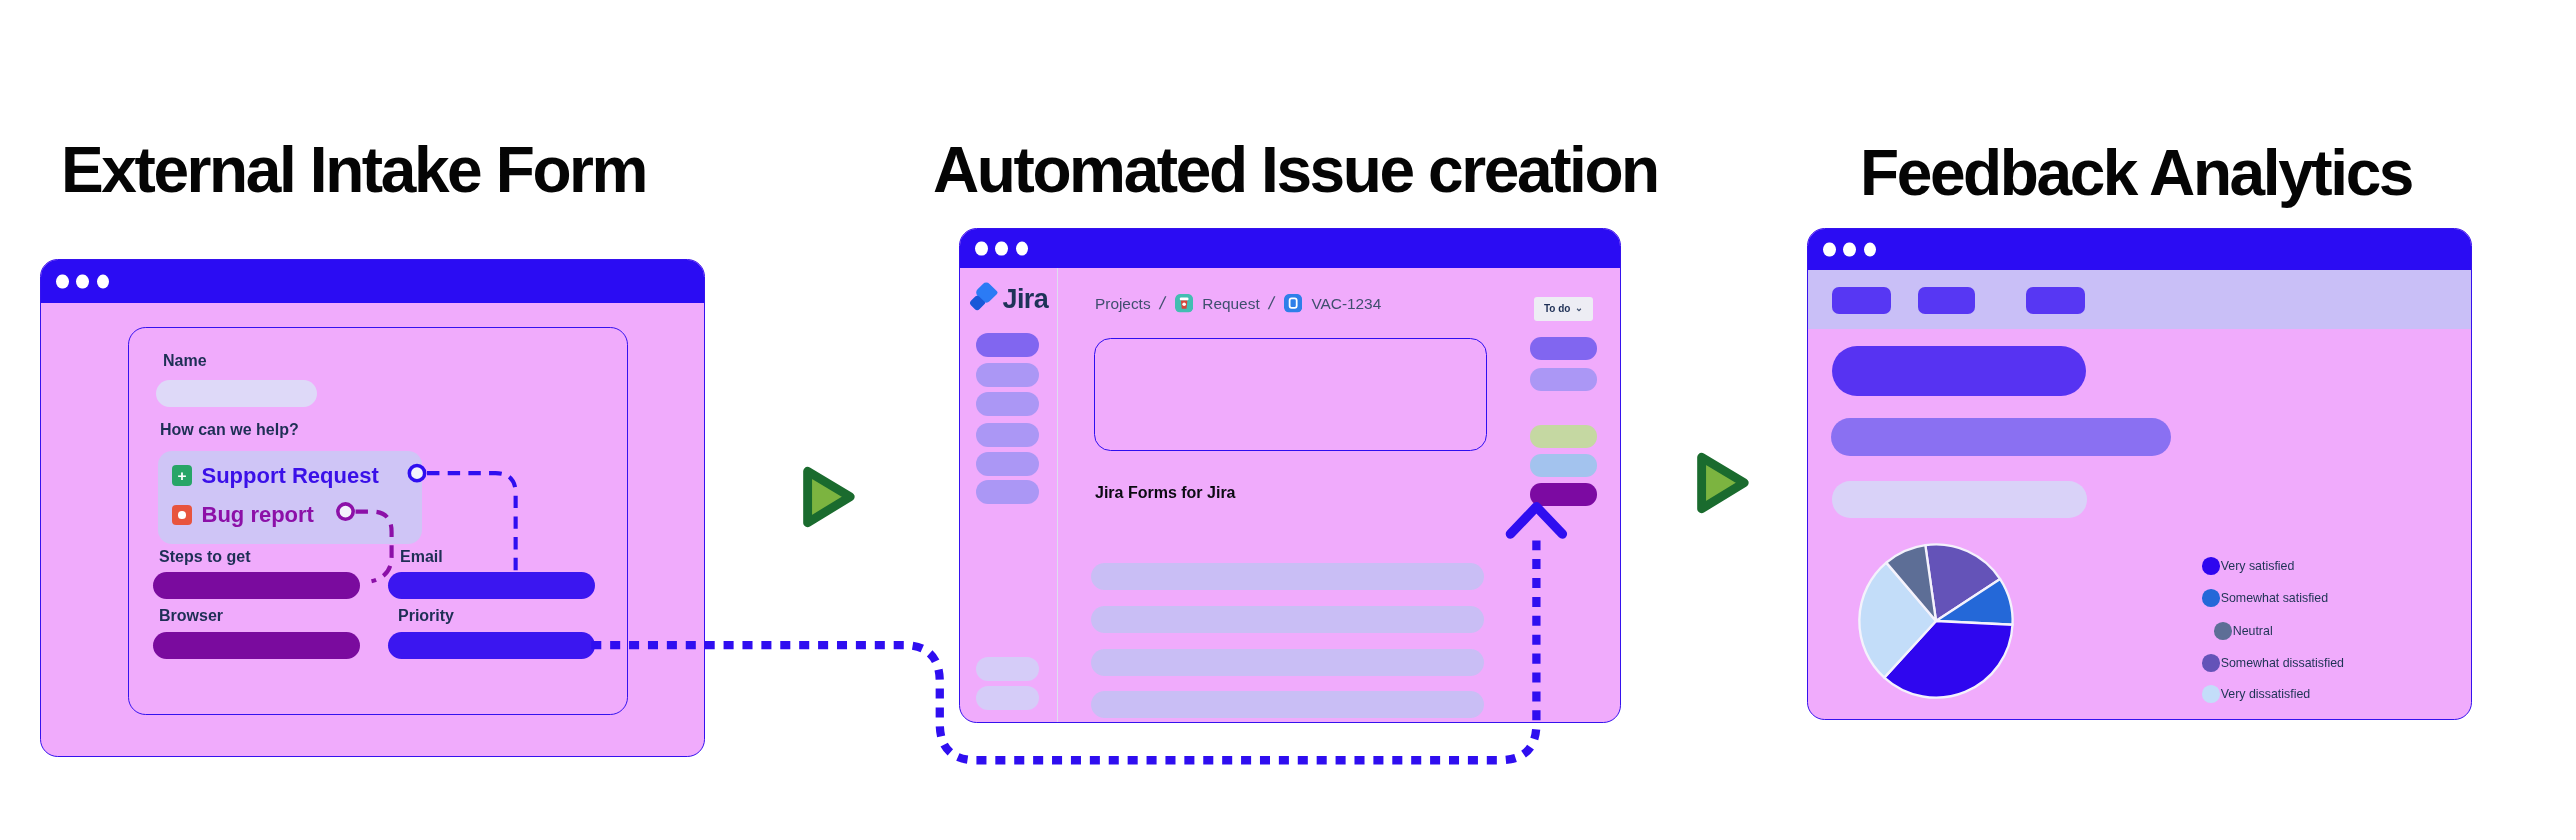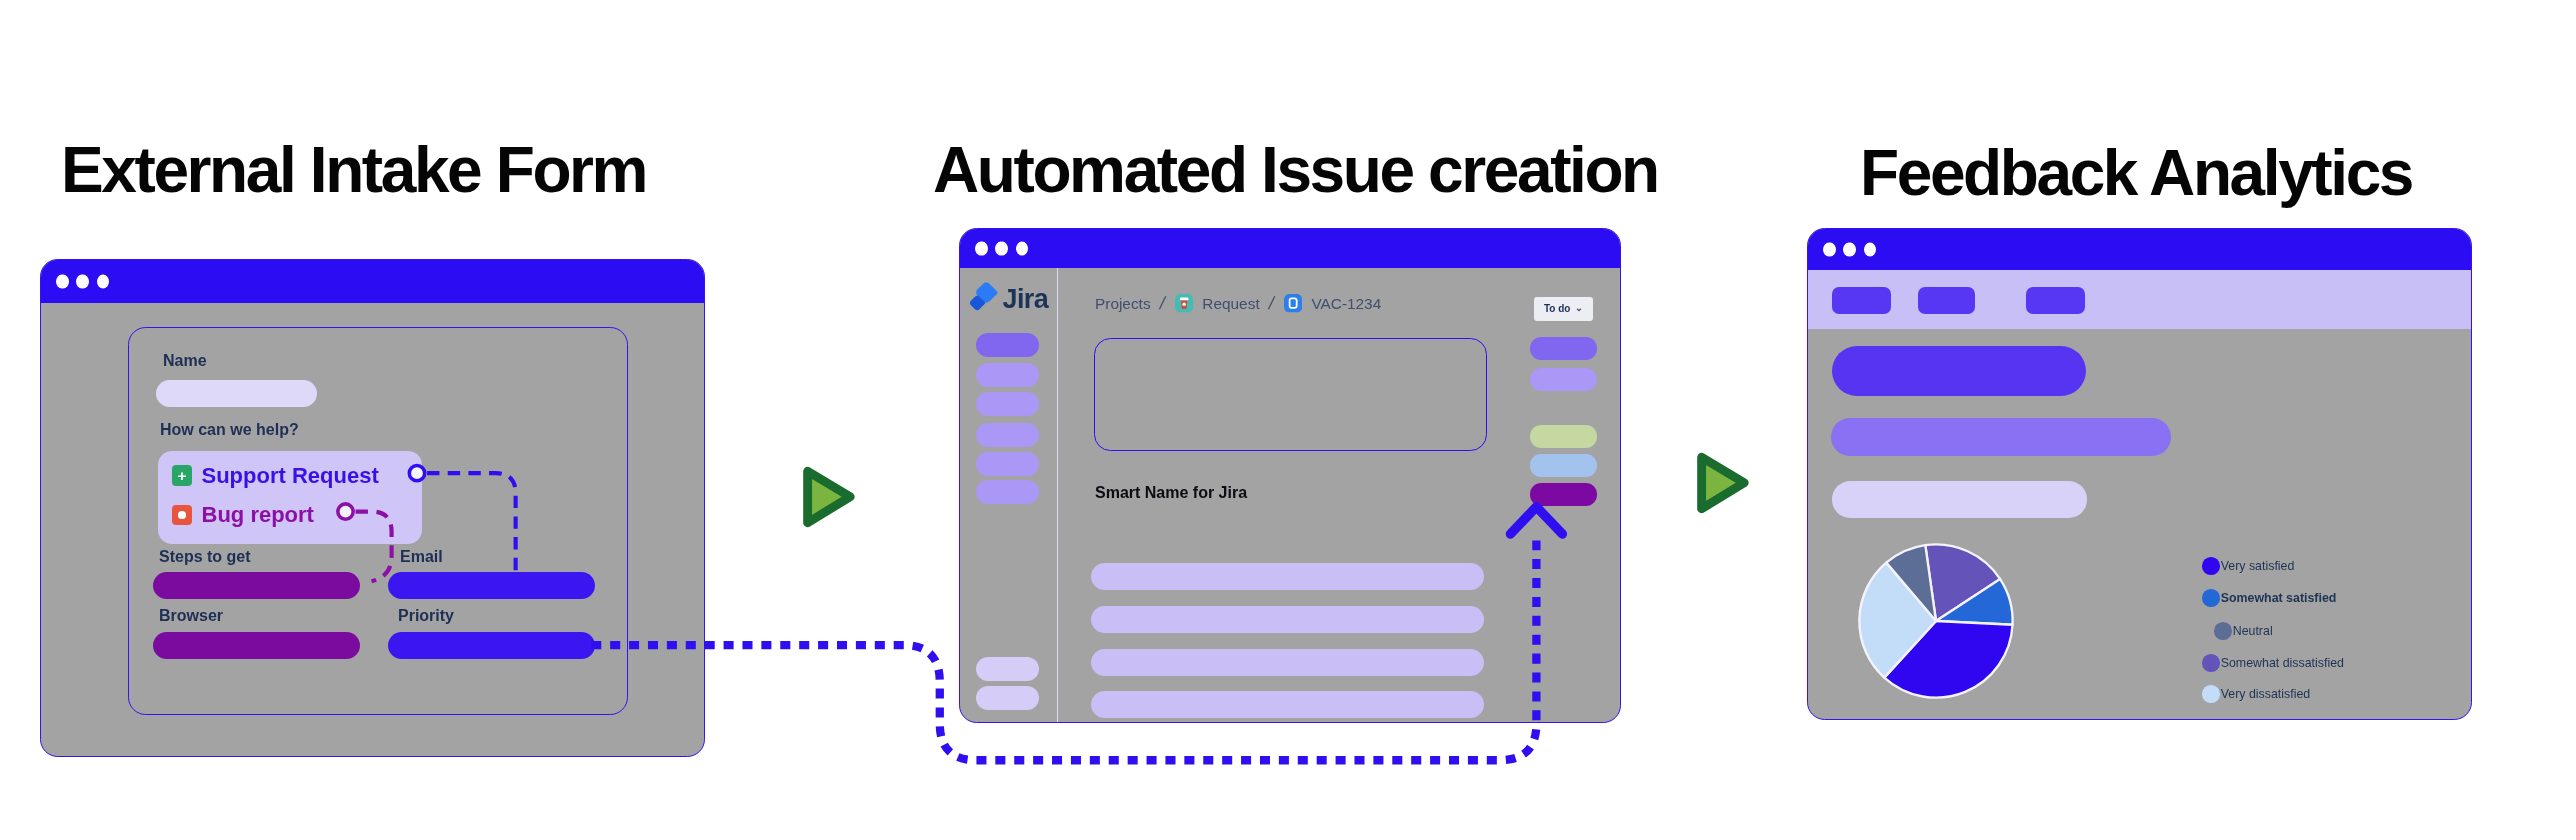--- a/index.html
+++ b/index.html
@@ -1,21 +1,21 @@
 <!DOCTYPE html>
 <html style="font-size:9.5px"><head>
 <meta charset="utf-8">
 <style>
   html,body{margin:0;padding:0;background:#fff;}
   .canvas{position:relative;width:2576px;height:840px;background:#ffffff;overflow:hidden;
           font-family:"Liberation Sans", sans-serif;color:#1E2F55;}
   .big-title{position:absolute;font-size:64px;font-weight:bold;letter-spacing:-2.4px;
              color:#050505;line-height:1;white-space:nowrap;}
   
-  .win{position:absolute;background:#a3a3a3;border:1.2px solid #3512EE;border-radius:17.7px;overflow:hidden;}
+  .win{position:absolute;background:#f0abfc;border:1.2px solid #3512EE;border-radius:17.7px;overflow:hidden;}
   .titlebar{position:absolute;left:0;top:0;width:100%;background:#2B0CF3;}
   .dots{position:absolute;left:15.4px;top:50%;transform:translateY(-50%);display:flex;gap:7.7px;}
   .dot{width:12.4px;height:14.8px;border-radius:50%;background:#fff;}
   .pill{position:absolute;border-radius:13.6px;}
   .label{position:absolute;font-size:16px;font-weight:600;color:#1E2F55;white-space:nowrap;}
   
   .inner-box{position:absolute;left:87px;top:67px;width:498px;height:386px;
              border:1.8px solid #3512EE;border-radius:17.7px;}
   .opt-group{position:absolute;left:117px;top:191px;width:264px;height:93px;
              border-radius:14px;background:#CFC5F6;}
@@ -170,21 +170,21 @@
       <span>VAC-1234</span>
     </div>
 
     <div class="todo">
       <span>To do</span>
       <span class="chev">⌄</span>
     </div>
 
     <div class="outline-box"></div>
 
-    <div class="sf-heading">Smart Name for Jira</div>
+    <div class="sf-heading">Jira Forms for Jira</div>
 
 
     <div class="p-row" style="top:334px;"></div>
     <div class="p-row" style="top:377px;"></div>
     <div class="p-row" style="top:420px;"></div>
     <div class="p-row" style="top:462px;"></div>
 
     <div class="r-pill" style="top:108px;background:#8166F0;"></div>
     <div class="r-pill" style="top:139px;background:#AB97F5;"></div>
     <div class="r-pill" style="top:196px;background:#C5D8A2;"></div>
@@ -214,21 +214,21 @@
         <path d="M 134 134 L 242.8 62.8 A 130 130 0 0 1 263.8 140.4 Z" fill="#2468D8" stroke="#F4F2FC" stroke-width="4" stroke-linejoin="round"></path>
         <path d="M 134 134 L 263.8 140.4 A 130 130 0 0 1 46.3 230.0 Z" fill="#2F06EF" stroke="#F4F2FC" stroke-width="4" stroke-linejoin="round"></path>
         <path d="M 134 134 L 46.3 230.0 A 130 130 0 0 1 49.7 35.0 Z" fill="#C3DDF9" stroke="#F4F2FC" stroke-width="4" stroke-linejoin="round"></path>
         <path d="M 134 134 L 49.7 35.0 A 130 130 0 0 1 115.9 5.3 Z" fill="#5D6E96" stroke="#F4F2FC" stroke-width="4" stroke-linejoin="round"></path>
       </svg>
 
     <div class="legend-row" style="top:327px;">
       <span class="legend-dot" style="background: rgb(47, 6, 239);"></span>
       <span class="legend-label">Very satisfied</span>
     </div>
-    <div class="legend-row" style="top:359px;font-weight:bold;">
+    <div class="legend-row" style="top:359px;">
       <span class="legend-dot" style="background: rgb(36, 104, 216);"></span>
       <span class="legend-label">Somewhat satisfied</span>
     </div>
     <div class="legend-row" style="top:392px;padding-left:12px;">
       <span class="legend-dot" style="background: rgb(93, 110, 150);"></span>
       <span class="legend-label">Neutral</span>
     </div>
     <div class="legend-row" style="top:424px;">
       <span class="legend-dot" style="background: rgb(100, 83, 184);"></span>
       <span class="legend-label">Somewhat dissatisfied</span>

